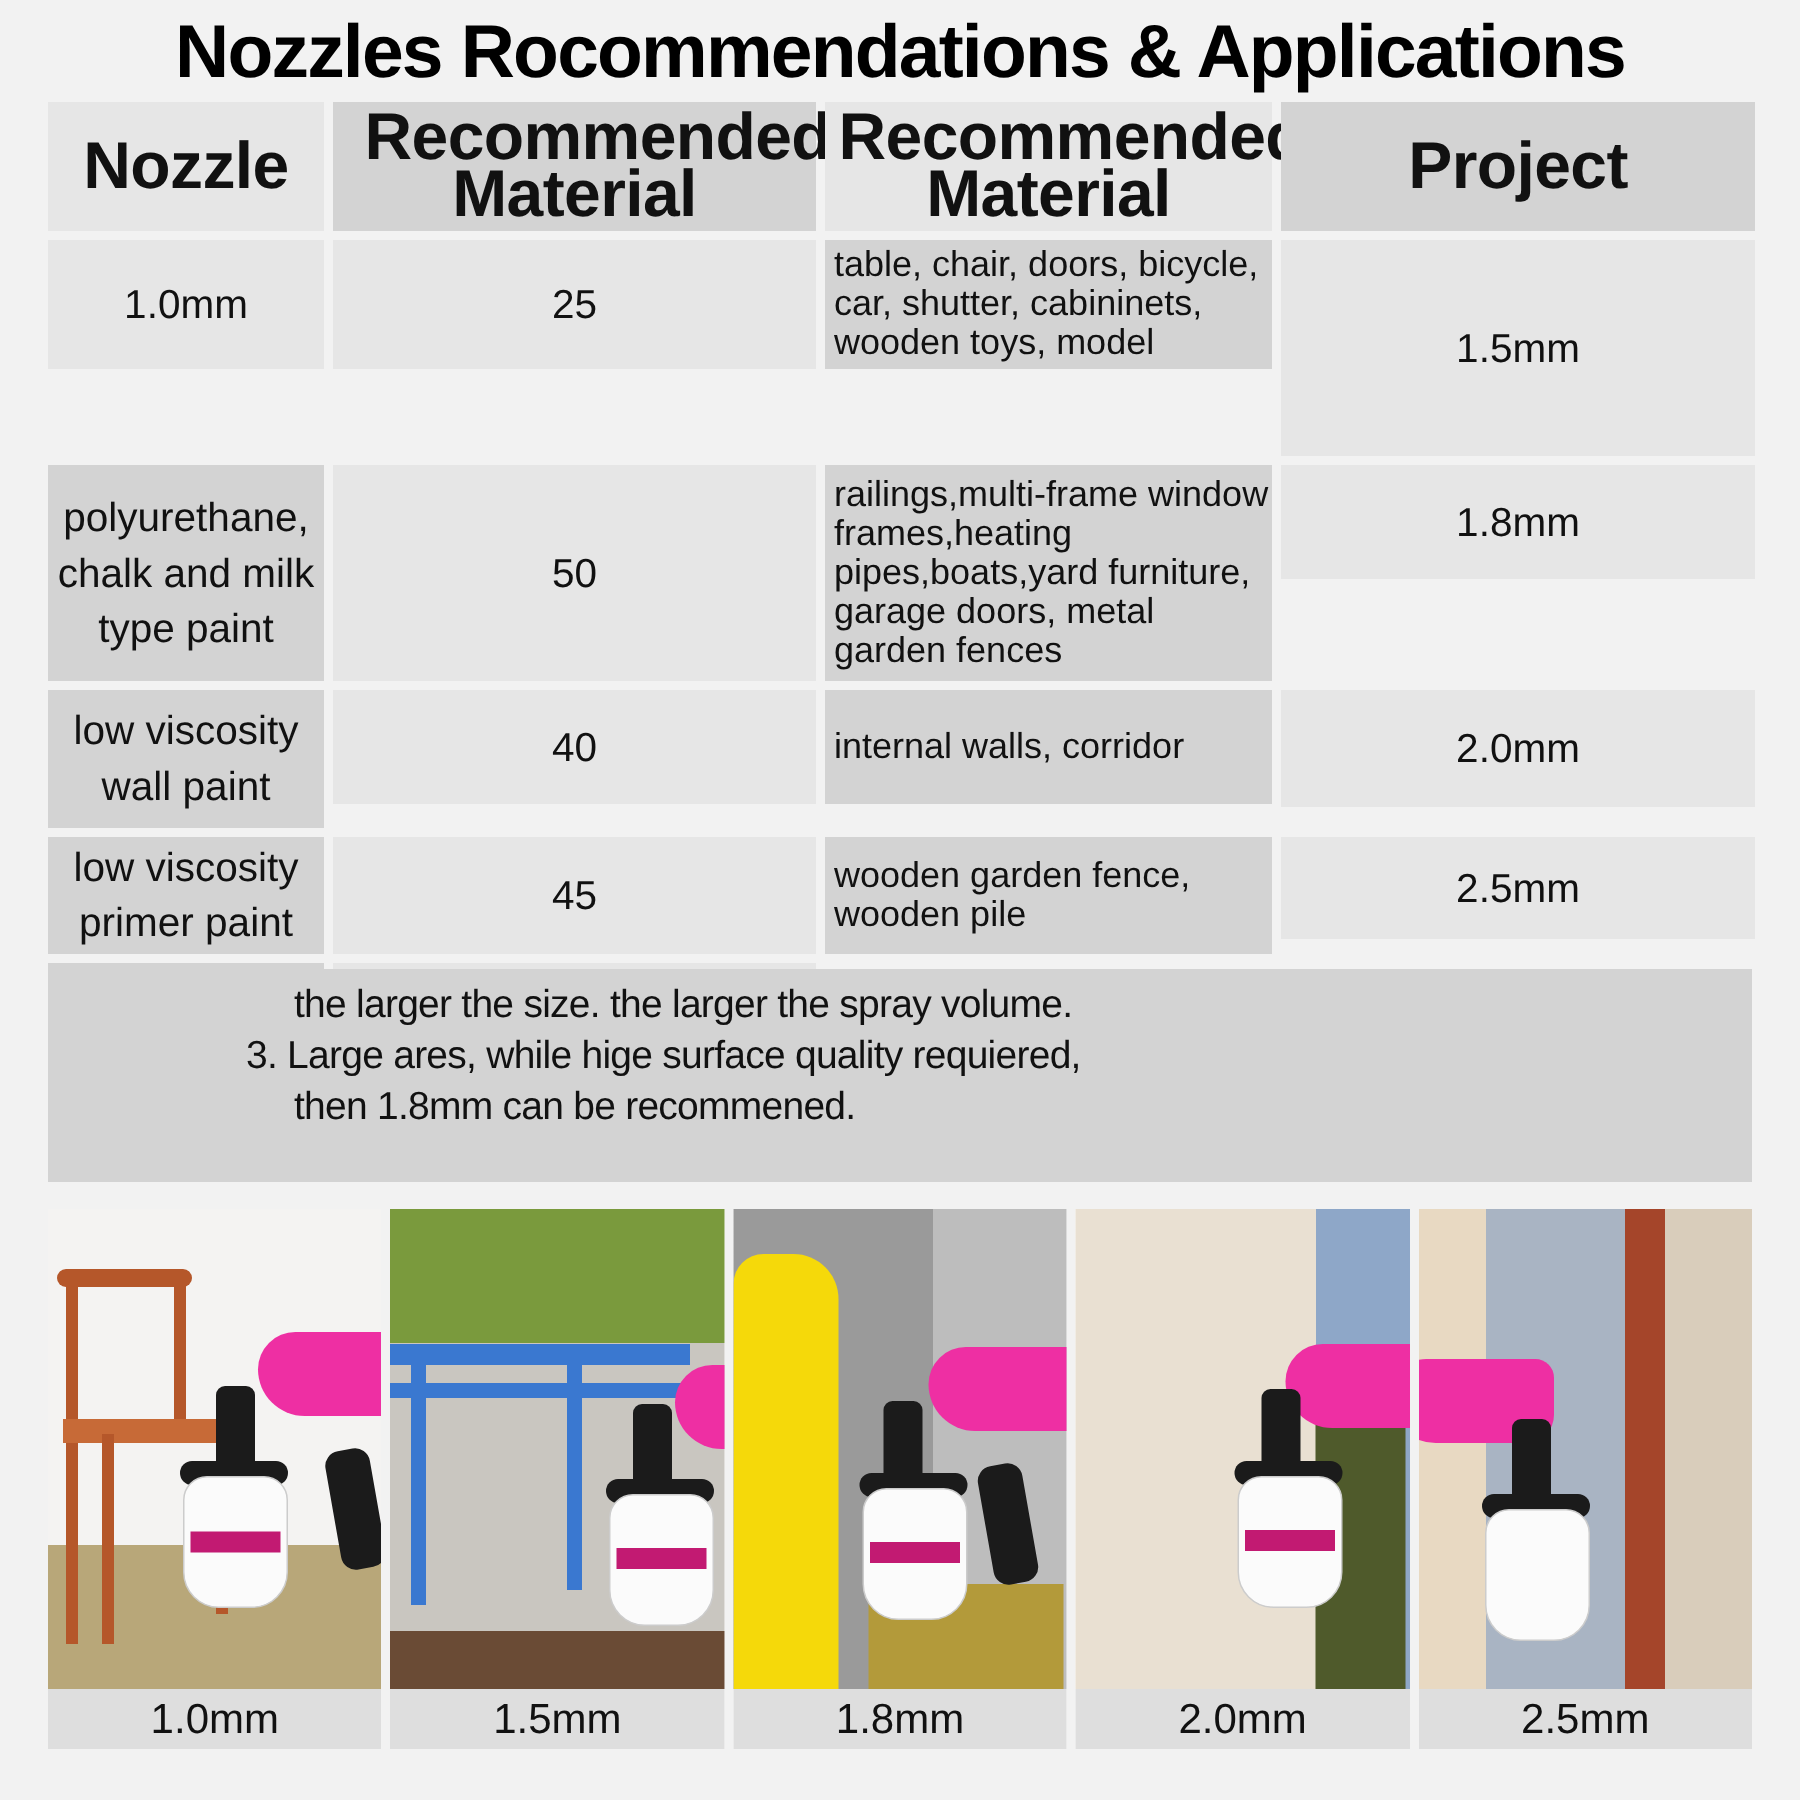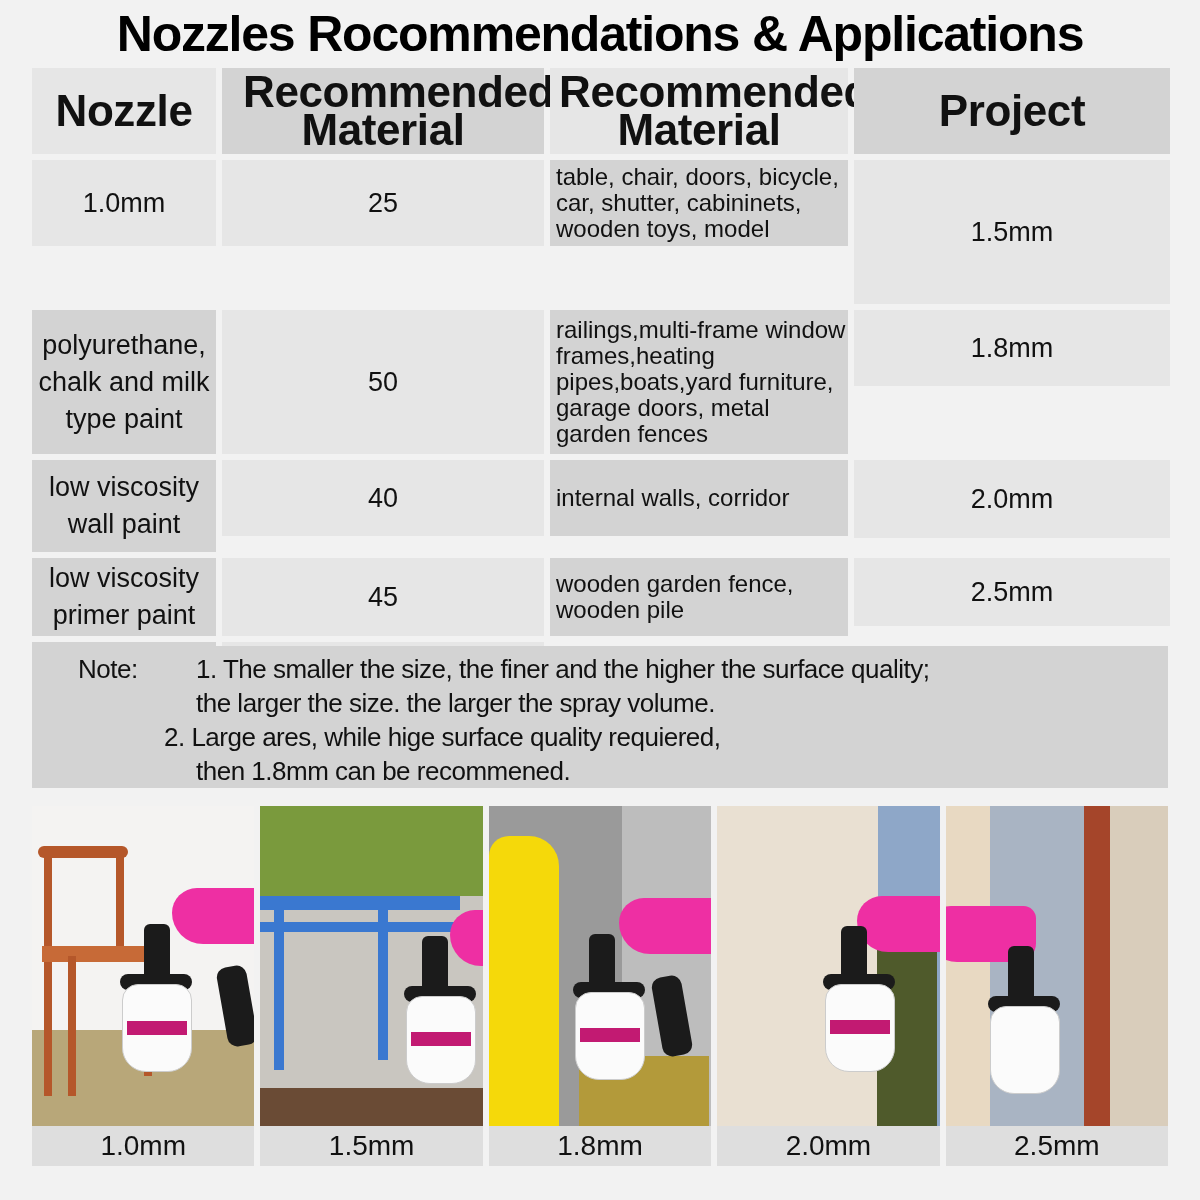--- a/index.html
+++ b/index.html
@@ -99,26 +99,22 @@
   <div class="cell c-dark proj" style="height:78px">
       <span style="width:290px">wooden garden fence, wooden pile</span>
     </div>
 
   <div class="cell c-light" style="height:68px">2.5mm</div>
   <div class="cell c-dark" style="height:68px">low viscosity latex</div>
   <div class="cell c-light" style="height:68px">50</div>
 </div>
 
 <div class="note">
-  <div class="note-row">
-    <span class="note-label">Note:</span>
-    <span>1. The smaller the size, the finer and the higher the surface quality;</span>
-  </div>
   <div class="note-indent2" style="padding-left:118px">the larger the size. the larger the spray volume.</div>
-  <div style="padding-left:86px">2. Large ares, while hige surface quality requiered,</div>
+  <div style="padding-left:86px">3. Large ares, while hige surface quality requiered,</div>
   <div style="padding-left:118px">then 1.8mm can be recommened.</div>
 </div>
 
 <div class="photos">
 
   <div class="photo">
     <div class="photo-img" style="background:linear-gradient(#f4f3f2 0 70%, #b8a779 70% 100%);">
       <div style="position:absolute;left:6px;top:40px;width:90px;height:12px;background:#b5572a;border-radius:6px"></div>
       <div style="position:absolute;left:12px;top:50px;width:8px;height:240px;background:#b5572a"></div>
       <div style="position:absolute;left:84px;top:50px;width:8px;height:100px;background:#b5572a"></div>

